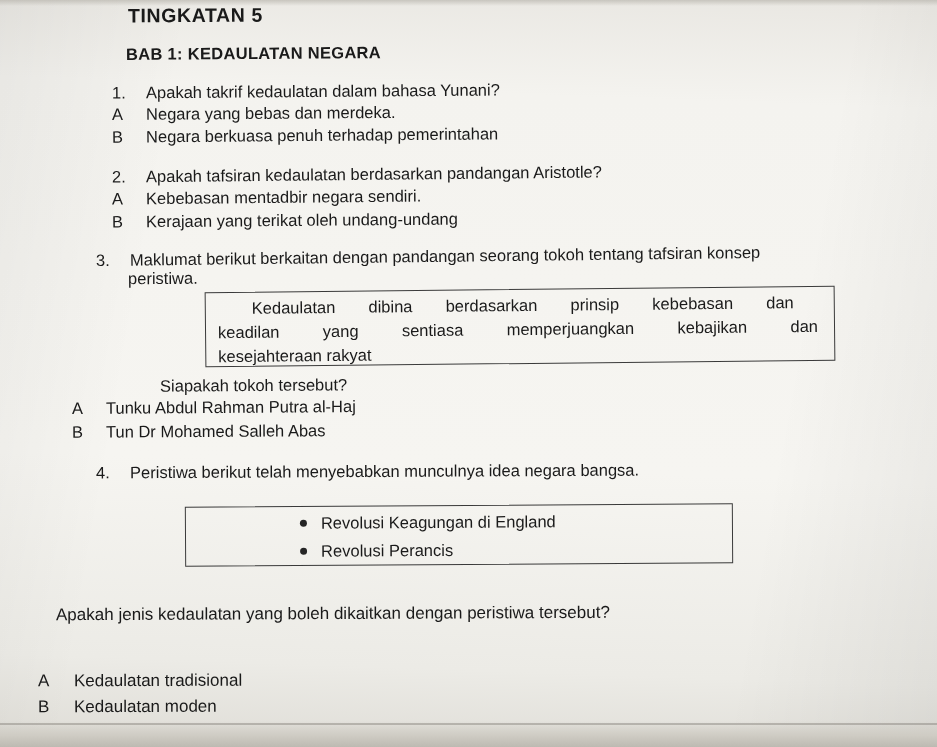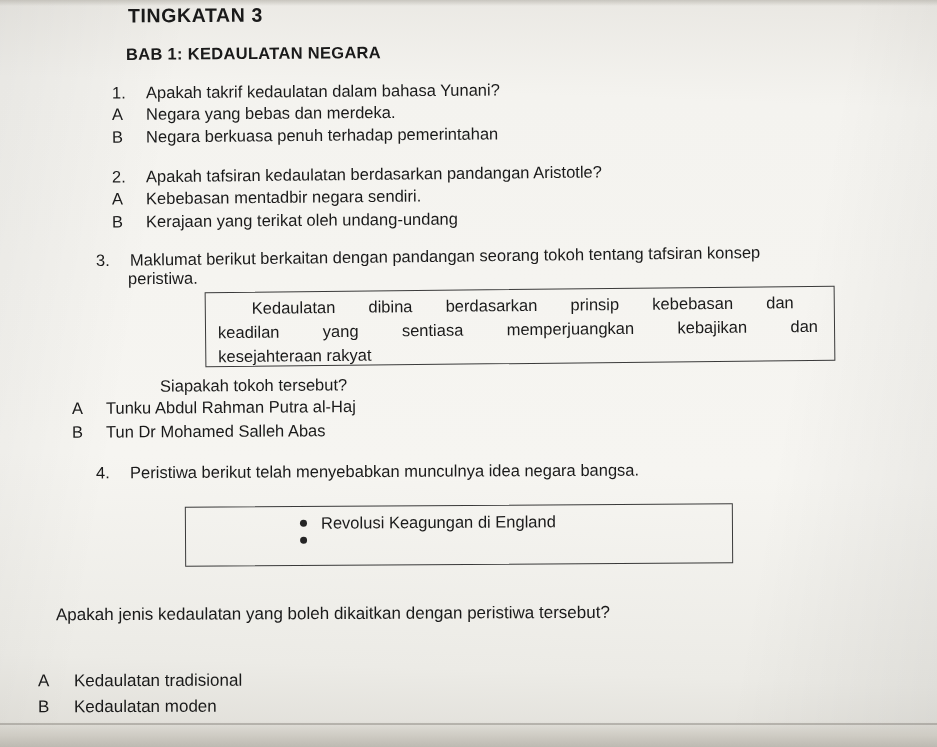--- a/index.html
+++ b/index.html
@@ -172,21 +172,21 @@
 </head>
 <body>
 
 <div class="page"></div>
 <div class="edge-top"></div>
 <div class="edge-bottom"></div>
 <div class="edge-bottom-line"></div>
 
 <div class="content">
 
-  <div class="title">TINGKATAN 3</div>
+  <div class="title">TINGKATAN 5</div>
   <div class="chapter">BAB 1: KEDAULATAN NEGARA</div>
 
   <div class="q" id="q1">
     <span class="q-num">1.</span><span>Apakah takrif kedaulatan dalam bahasa Yunani?</span>
   </div>
   <div class="opt" id="q1a">
     <span class="opt-letter">A</span><span>Negara yang bebas dan merdeka.</span>
   </div>
   <div class="opt" id="q1b">
     <span class="opt-letter">B</span><span>Negara berkuasa penuh terhadap pemerintahan</span>
@@ -227,20 +227,21 @@
   </div>
 
   <div class="bullet-box"></div>
   <div class="bullet-list">
     <div class="bullet-row">
       <span class="dot"></span>
       <span>Revolusi Keagungan di England</span>
     </div>
     <div class="bullet-row">
       <span class="dot"></span>
+      <span>Revolusi Perancis</span>
     </div>
   </div>
 
   <div class="q" id="q4-stem">Apakah jenis kedaulatan yang boleh dikaitkan dengan peristiwa tersebut?</div>
   <div class="opt" id="q4b">
     <span class="opt-letter">B</span><span>Kedaulatan moden</span>
   </div>
   <div class="opt" id="q4a">
     <span class="opt-letter">A</span><span>Kedaulatan tradisional</span>
   </div>

